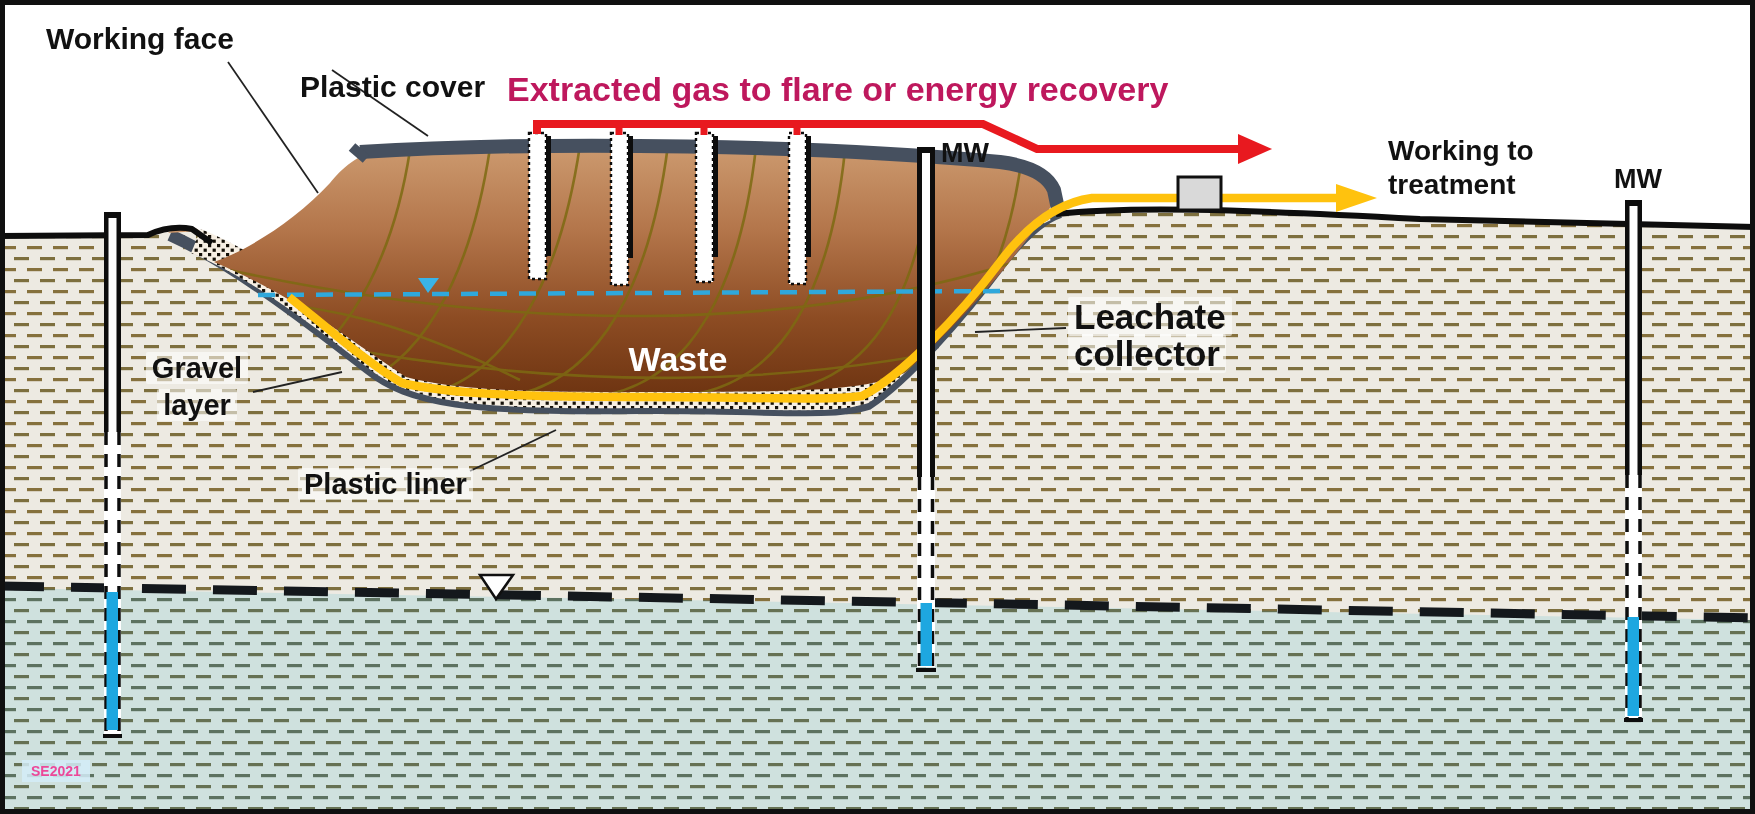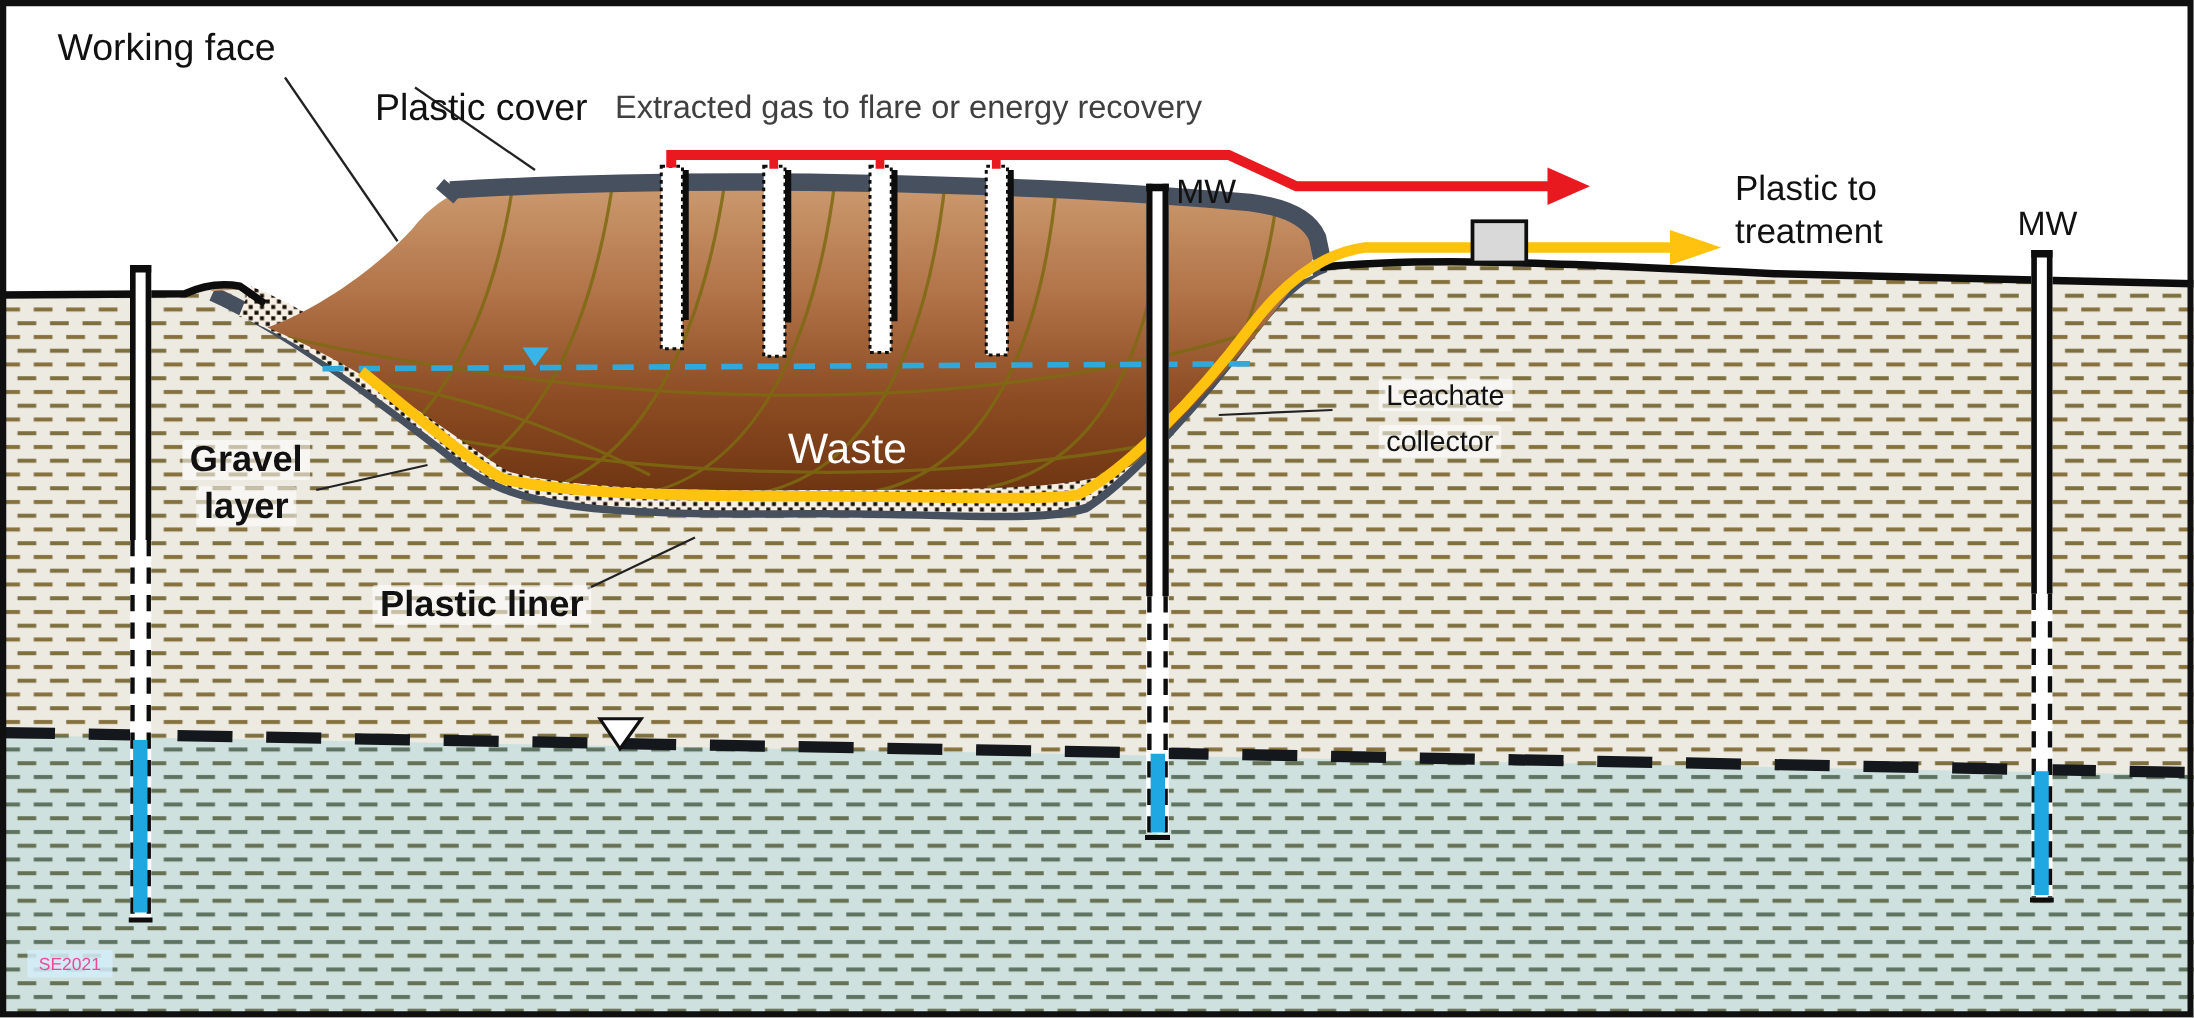--- a/index.html
+++ b/index.html
@@ -2,32 +2,32 @@
 <html><head>
 <meta charset="utf-8">
 <style>
   html,body{margin:0;padding:0;background:#888;}
   .canvas{
     position:relative;width:1755px;height:814px;background:#ffffff;
     overflow:hidden;font-family:"Liberation Sans",sans-serif;
   }
   .frame{position:absolute;inset:0;box-shadow:0 0 0 5px #101010 inset;pointer-events:none;z-index:30;}
   svg.scene{position:absolute;left:0;top:0;z-index:1;}
-  .lbl{position:absolute;z-index:20;color:#111;white-space:nowrap;}
+  .lbl{position:absolute;z-index:20;color:#111;white-space:nowrap;font-weight:bold;}
   .lbl .bgbox{background:rgba(255,255,255,0.55);padding:0 6px;border-radius:2px;}
   #working-face{left:46px;top:22px;font-size:30px;}
   #plastic-cover{left:300px;top:22px;font-size:30px;margin-top:48px;}
   #monitoring-well{left:26px;top:110px;width:180px;text-align:center;font-size:30px;line-height:35px;white-space:normal;}
-  #extracted-gas{left:492px;top:70px;font-size:26px;color:#404040;}
+  #extracted-gas{left:507px;top:70px;font-size:34px;color:#be185d;}
   #mw-center{left:941px;top:138px;font-size:27px;}
   #mw-right{left:1614px;top:164px;font-size:27px;}
   #waste-label{left:598px;top:340px;width:160px;text-align:center;font-size:34px;color:#ffffff;}
   #gravel-layer{left:132px;top:350px;width:130px;text-align:center;font-size:29px;font-weight:bold;line-height:37px;white-space:normal;}
   #plastic-liner{left:298px;top:468px;font-size:29px;font-weight:bold;}
-  #leachate-collector{left:1103px;top:298px;font-size:23px;font-weight:normal;line-height:37px;white-space:normal;width:180px;}
+  #leachate-collector{left:1068px;top:298px;font-size:35px;font-weight:bold;line-height:37px;white-space:normal;width:180px;}
   #leachate-treatment{left:1388px;top:134px;font-size:28px;line-height:34px;white-space:normal;width:220px;}
   #watermark{left:22px;top:760px;font-size:14px;background:rgba(212,236,248,0.85);padding:3px 9px;color:#ec4899;}
 </style>
 </head>
 <body>
 
 <div class="canvas">
 
   <svg class="scene" width="1755" height="814" viewBox="0 0 1755 814">
     <defs>
@@ -210,20 +210,20 @@
     <span class="bgbox">Gravel</span><br>
     <span class="bgbox">layer</span>
   </div>
 
   <div class="lbl" id="leachate-collector">
     <span class="bgbox">Leachate</span><br>
     <span class="bgbox">collector</span>
   </div>
 
   <div class="lbl" id="leachate-treatment">
-    <span>Plastic to</span><br>
+    <span>Working to</span><br>
     <span>treatment</span>
   </div>
 
   <div class="lbl" id="watermark">SE2021</div>
 
   <div class="frame"></div>
 </div>
 
 </body></html>

